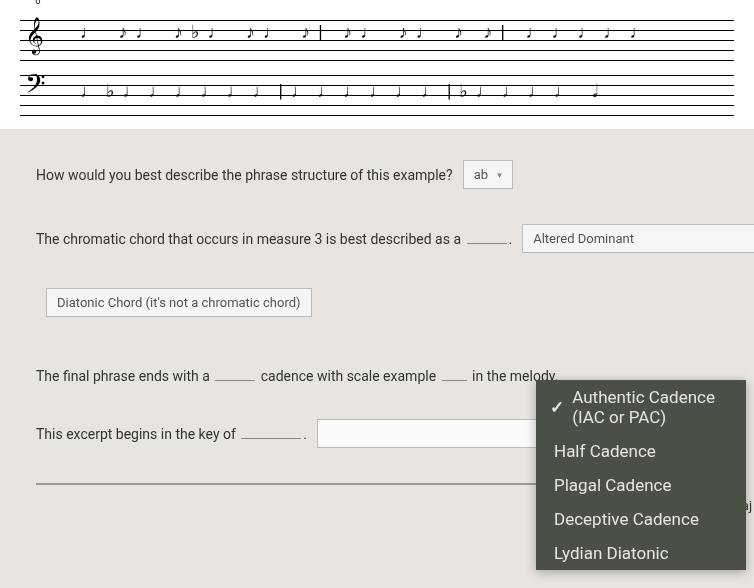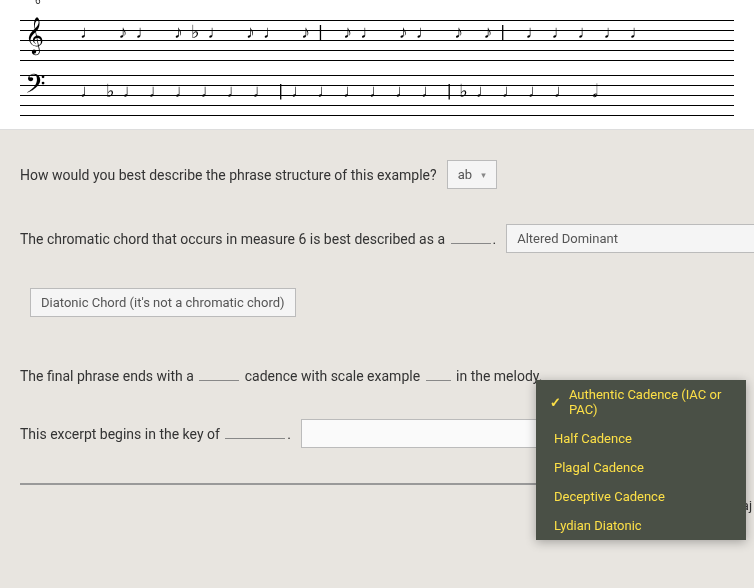--- a/index.html
+++ b/index.html
@@ -52,20 +52,21 @@
     .notes {
       position: absolute;
       left: 60px;
       top: 0;
       font-size: 18px;
       color: #000;
       letter-spacing: 8px;
     }
     .content {
       padding: 30px 20px 20px 20px;
+      margin-left: 16px;
     }
     .question-row {
       display: flex;
       align-items: center;
       margin-bottom: 35px;
       font-size: 14px;
       color: #333;
     }
     .question-text {
       flex-shrink: 0;
@@ -95,22 +96,22 @@
     }
     .caret {
       font-size: 9px;
       margin-left: 8px;
       color: #888;
     }
     .underline { }
     .dropdown-menu {
       position: absolute;
       background: #4a5046;
-      color: #fde047;
-      font-size: 13px;
+      color: #e5e5e5;
+      font-size: 17px;
       right: 8px;
       top: 380px;
       width: 210px;
       box-shadow: 0 2px 10px rgba(0,0,0,0.3);
       z-index: 100;
     }
     .dropdown-item {
       padding: 7px 14px;
       cursor: pointer;
       display: flex;
@@ -180,21 +181,21 @@
   <div class="question-row">
     <span class="question-text">How would you best describe the phrase structure of this example?</span>
     <div class="select-box">
       <span>ab</span>
       <span class="caret">▾</span>
     </div>
   </div>
 
   <div class="question-row">
     <span class="question-text">
-      <span>The chromatic chord that occurs in measure 6 is best described as a </span><span class="blank"></span>.
+      <span>The chromatic chord that occurs in measure 3 is best described as a </span><span class="blank"></span>.
     </span>
     <div class="select-box wide">
       <span>Altered Dominant</span>
     </div>
   </div>
 
   <div class="question-row">
     <div class="select-box wide">
       <span>Diatonic Chord (it's not a chromatic chord)</span>
     </div>

